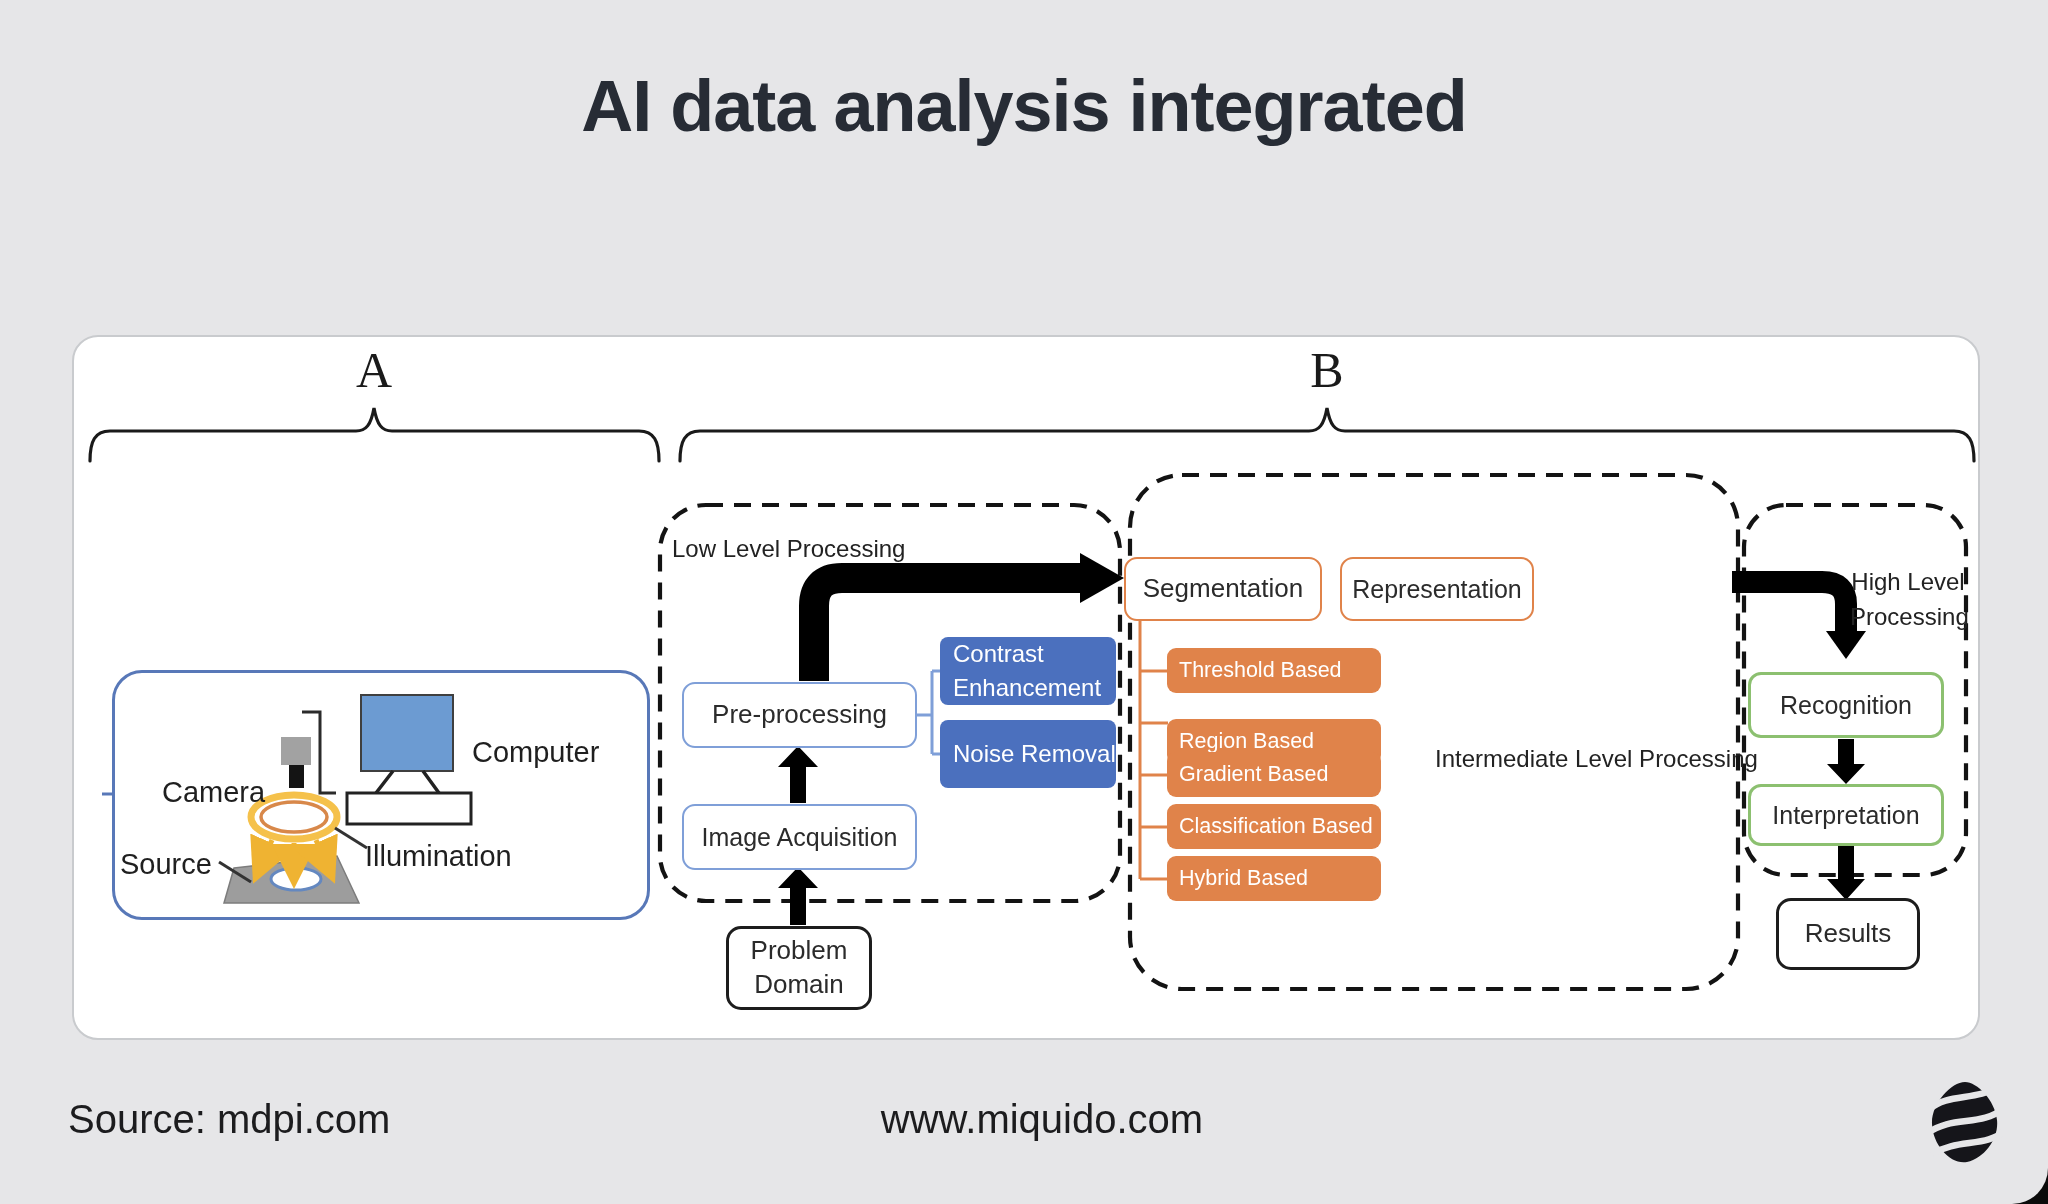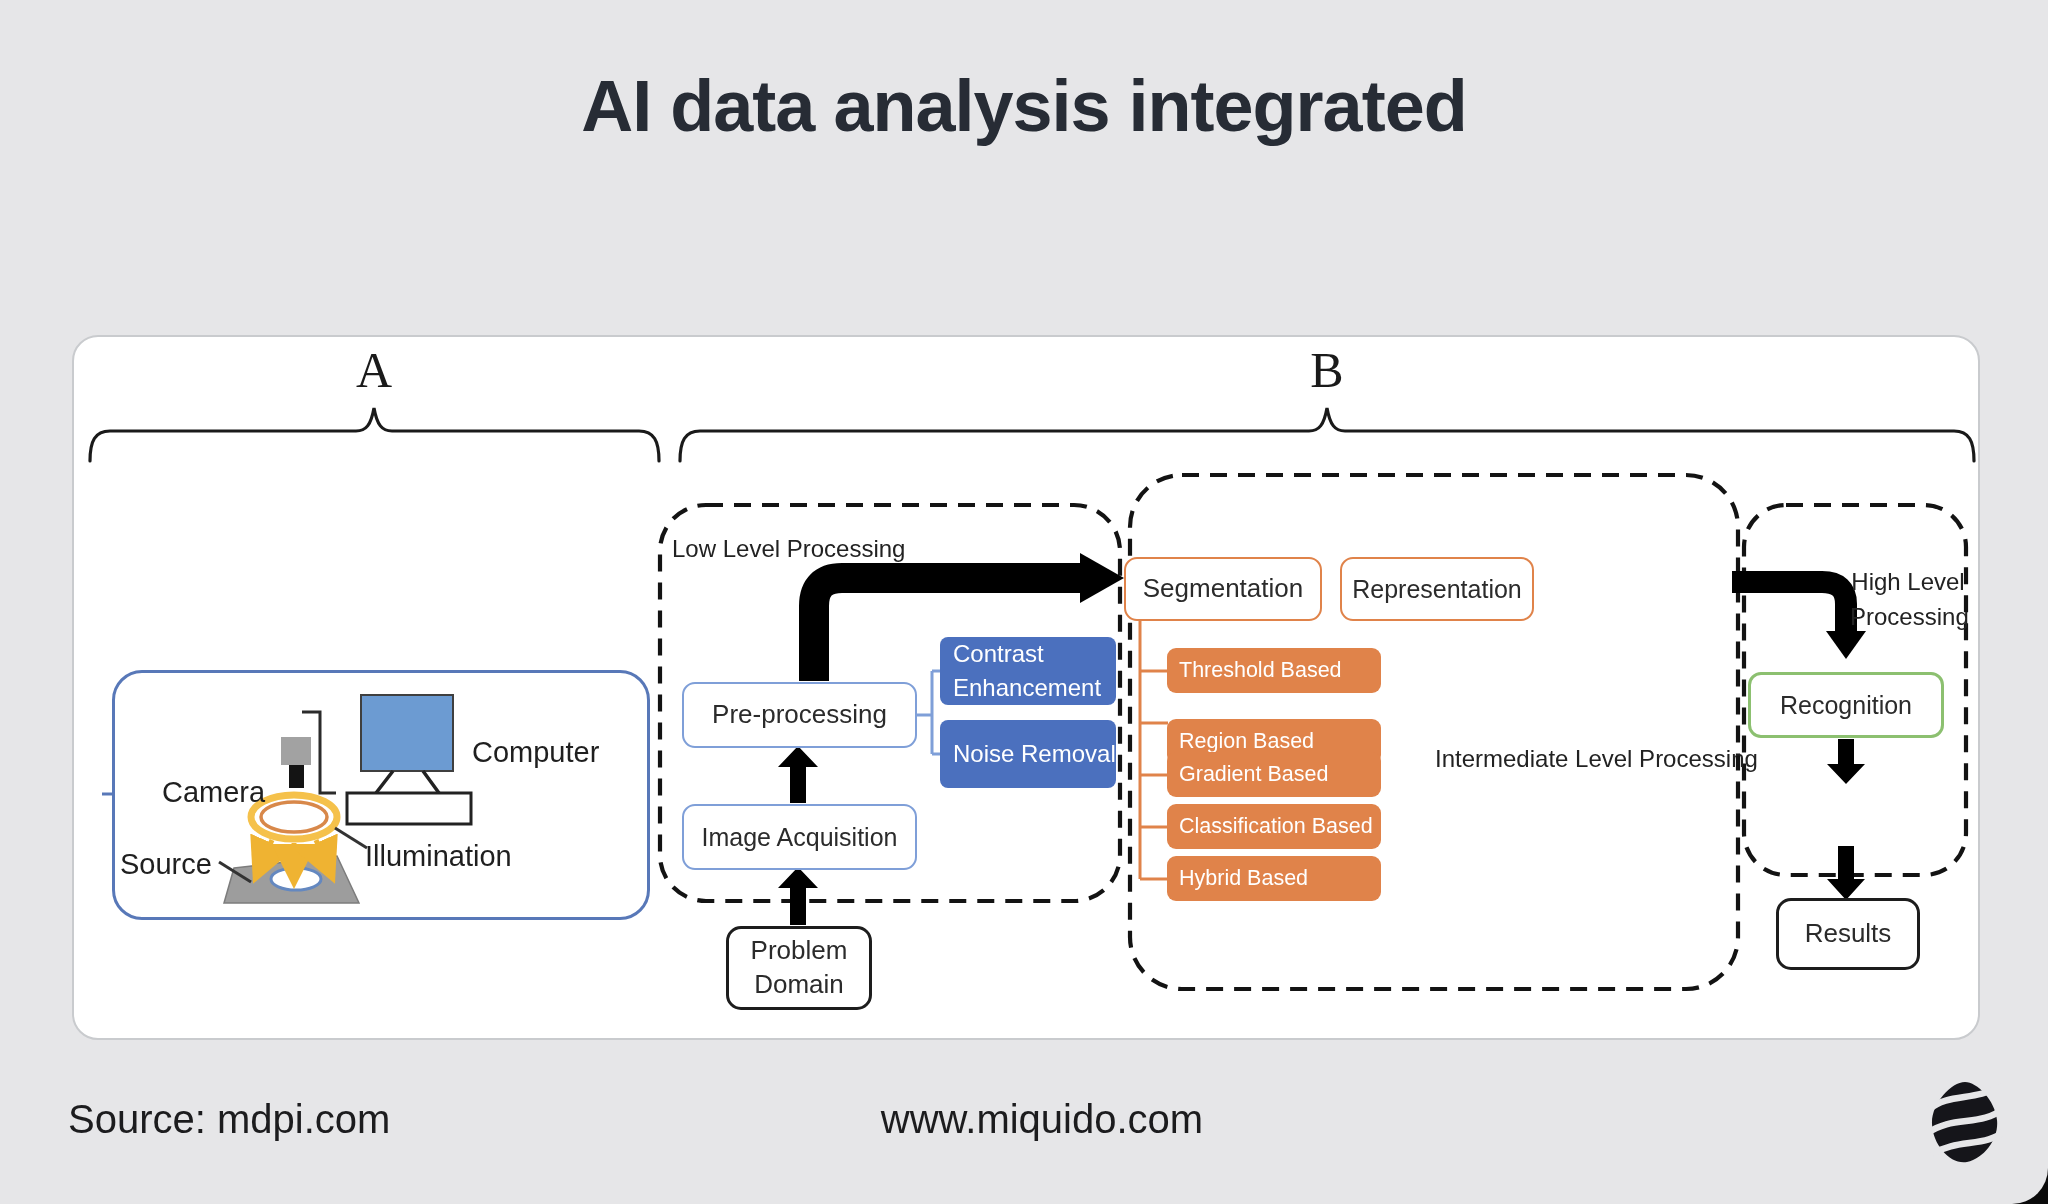--- a/index.html
+++ b/index.html
@@ -140,20 +140,21 @@
   <div class="box orange-border" style="left:1266px;top:220px;width:194px;height:64px;">Representation</div>
   <div class="method" style="top:311px;">Threshold Based</div>
   <div class="method" style="top:346px;margin-top:36px;">Region Based</div>
   <div class="method" style="top:415px;">Gradient Based</div>
   <div class="method" style="top:467px;">Classification Based</div>
   <div class="method" style="top:519px;">Hybrid Based</div>
   <div class="zone-label" style="left:1341px;top:408px;margin-left:20px;">Intermediate Level Processing</div>
 
   <div class="zone-label" style="left:1776px;top:228px;width:116px;white-space:normal;text-align:center;line-height:1.45;">High Level Processing</div>
   <div class="box green-border" style="left:1674px;top:335px;width:196px;height:66px;">Recognition</div>
+  <div class="box green-border" style="left:1674px;top:447px;width:196px;height:62px;">Interpretation</div>
   <div class="box black-border" style="left:1702px;top:561px;width:144px;height:72px;">Results</div>
 </div>
 
 <div class="footer-text" style="left:68px;">Source: mdpi.com</div>
 <div class="footer-text" style="left:50%;transform:translateX(-50%);margin-left:18px;">www.miquido.com</div>
 
 <svg class="abs" style="left:1926px;top:1080px;" width="78" height="84" viewBox="0 0 78 84">
   <path d="M39 2 C51 2 69 20 71 40 C73 58 59 78 41 82 C25 85 7 66 6 44 C5 24 25 2 39 2 Z" fill="#15151A"></path>
   <path d="M2 30 C24 12 46 22 76 6" stroke="#E6E6E8" stroke-width="6.5" fill="none"></path>
   <path d="M0 54 C28 34 54 48 78 28" stroke="#E6E6E8" stroke-width="6.5" fill="none"></path>

